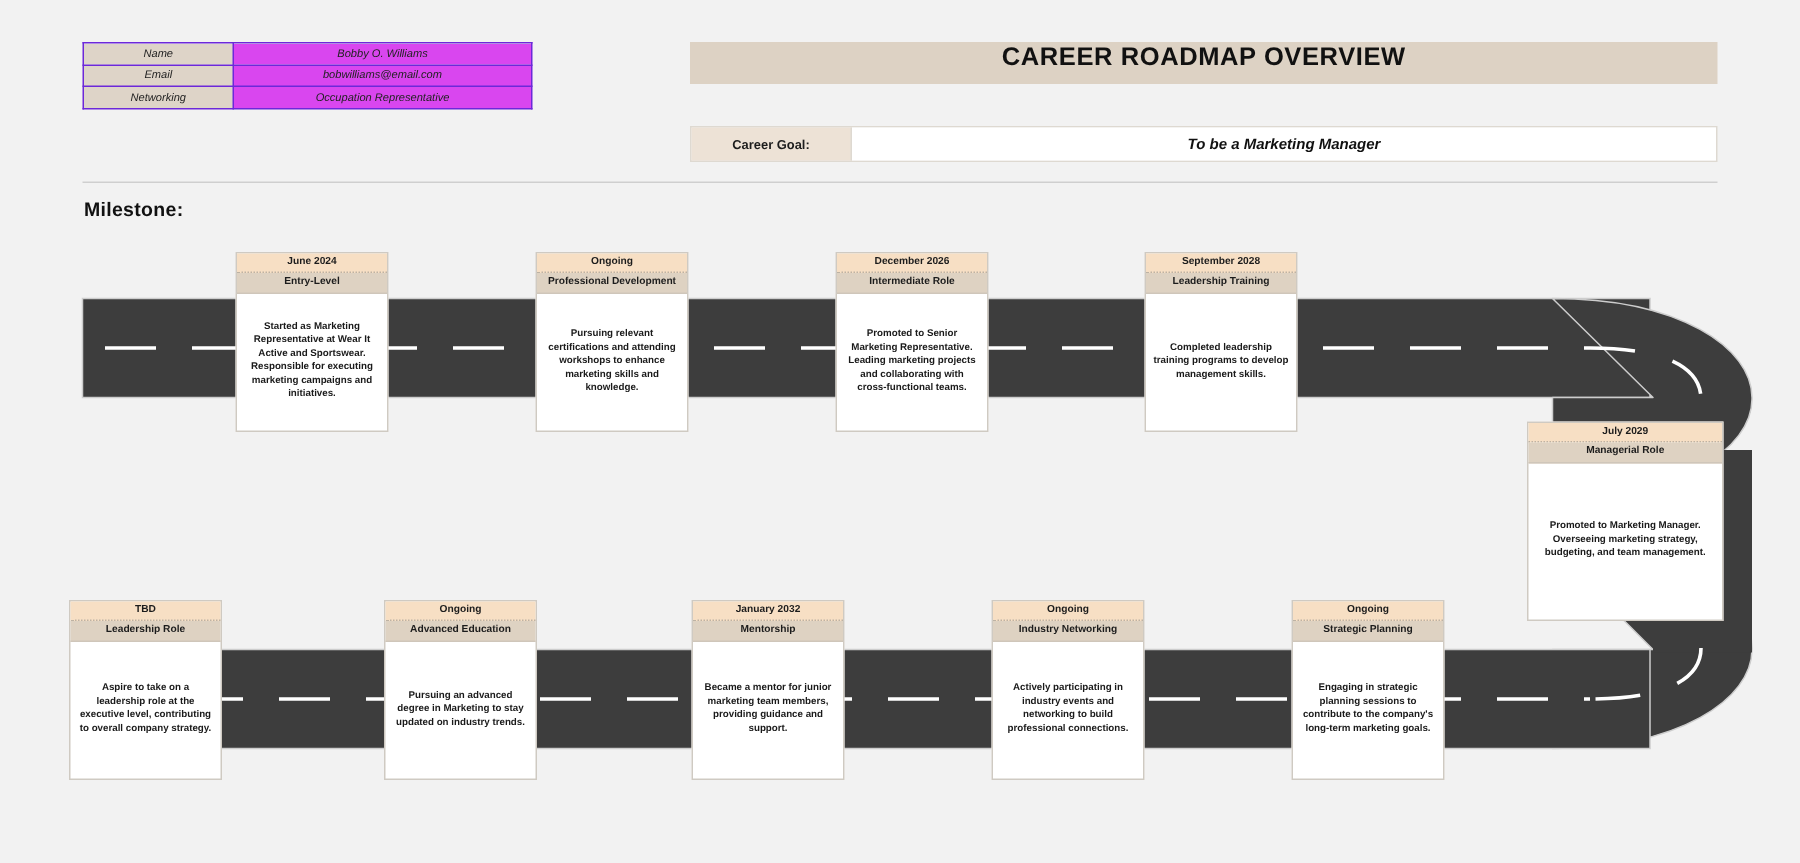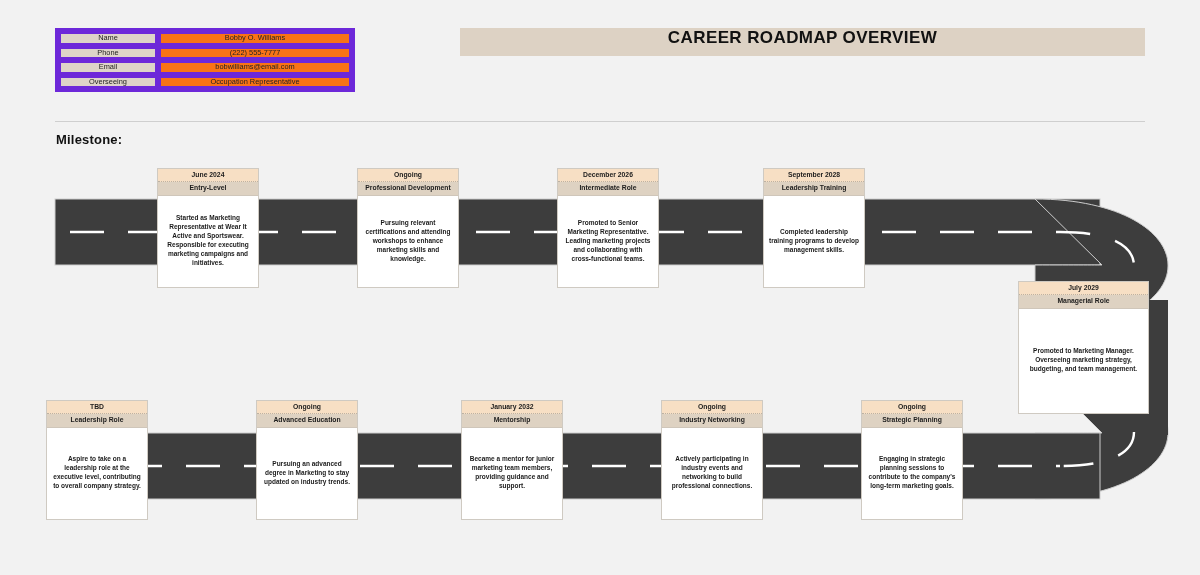--- a/index.html
+++ b/index.html
@@ -22,32 +22,33 @@
     position: absolute;
     left: 55px; top: 28px;
     width: 300px;
     border-collapse: collapse;
   }
   .info-table tr { height: 14.6px; }
   .info-table td {
     font-size: 7.4px;
     text-align: center;
     padding: 0 2px;
-    border: 6px solid #6d28d9;
+    border: 1px solid #6d28d9;
     line-height: 1.1;
     white-space: nowrap;
     overflow: hidden;
+    font-style: italic;
   }
   .info-label {
     width: 100px;
     background: #ded4c8;
     color: #222;
   }
   .info-value {
-    background: #f97316;
+    background: #d946ef;
     color: #222;
   }
 
   
   .title-banner {
     position: absolute;
     left: 460px; top: 28px;
     width: 685px; height: 28px;
     background: #ddd2c4;
     display: flex;
@@ -243,38 +244,38 @@
     <path d="M 1134,432 C 1134,452 1112,466 1060,466" fill="none" stroke="#ffffff" stroke-width="2.4" stroke-dasharray="30 26"></path>
   </svg>
 
   <table class="info-table">
     <tbody>
       <tr>
         <td class="info-label">Name</td>
         <td class="info-value">Bobby O. Williams</td>
       </tr>
       <tr>
-        <td class="info-label">Phone</td>
-        <td class="info-value">(222) 555-7777</td>
-      </tr>
-      <tr>
         <td class="info-label">Email</td>
         <td class="info-value">bobwilliams@email.com</td>
       </tr>
       <tr>
-        <td class="info-label">Overseeing</td>
+        <td class="info-label">Networking</td>
         <td class="info-value">Occupation Representative</td>
       </tr>
     </tbody>
   </table>
 
   <div class="title-banner">
     <span class="title-text">CAREER ROADMAP OVERVIEW</span>
   </div>
 
+  <div class="goal-row">
+    <div class="goal-label">Career Goal:</div>
+    <div class="goal-value">To be a Marketing Manager</div>
+  </div>
 
   <div class="header-rule"></div>
 
   <div class="milestone-label">Milestone:</div>
 
   <div class="card card-top card-1">
     <div class="card-date">June 2024</div>
     <div class="card-role">Entry-Level</div>
     <div class="card-body">
       <div class="card-desc">Started as Marketing Representative at Wear It Active and Sportswear. Responsible for executing marketing campaigns and initiatives.</div>

